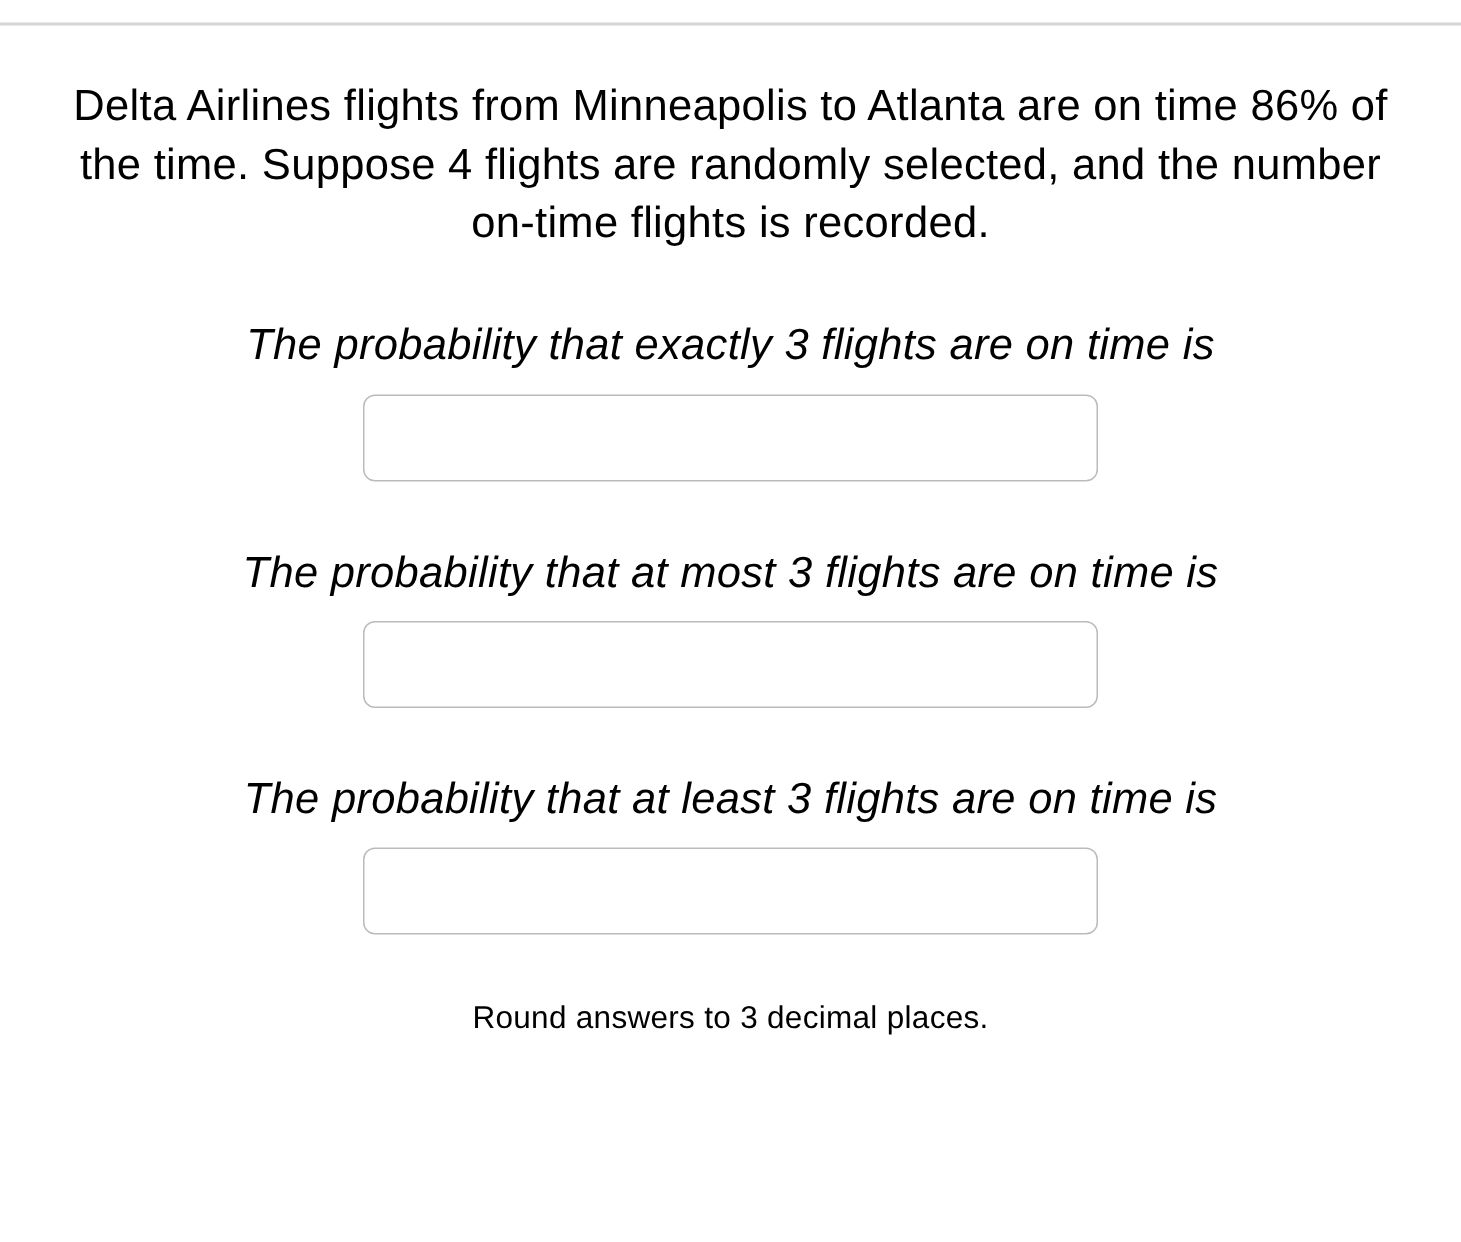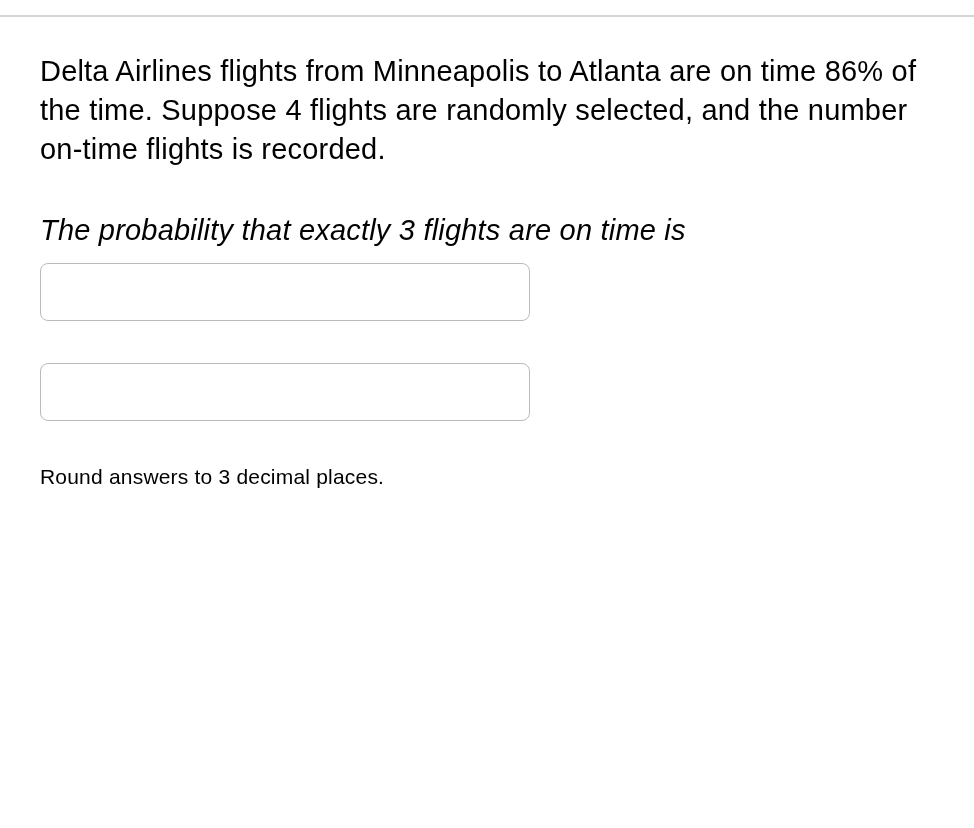--- a/index.html
+++ b/index.html
@@ -1,18 +1,19 @@
 <!DOCTYPE html>
 <html><head>
   <meta charset="utf-8">
   <style>
     * {
       box-sizing: border-box;
       margin: 0;
       padding: 0;
+      text-align: center;
     }
     body {
       font-family: 'Trebuchet MS', 'Lucida Sans Unicode', 'Lucida Grande', sans-serif;
       background: #ffffff;
       width: 974px;
       height: 828px;
       padding: 0;
     }
     .container {
       padding: 35px 40px 40px 40px;
@@ -60,18 +61,23 @@
 
 <div class="container">
   <p class="question-text">Delta Airlines flights from Minneapolis to Atlanta are on time 86% of the time. Suppose 4 flights are randomly selected, and the number on-time flights is recorded.</p>
 
   <div class="prompt-block">
     <p class="prompt-label">The probability that exactly 3 flights are on time is</p>
     <input type="text" class="answer-input" value="" style="">
   </div>
 
   <div class="prompt-block">
+    <p class="prompt-label">The probability that at most 3 flights are on time is</p>
     <input type="text" class="answer-input" value="" style="">
   </div>
 
+  <div class="prompt-block">
+    <p class="prompt-label">The probability that at least 3 flights are on time is</p>
+    <input type="text" class="answer-input" value="" style="">
+  </div>
 
   <p class="footer-note">Round answers to 3 decimal places.</p>
 </div>
 
 </body></html>

